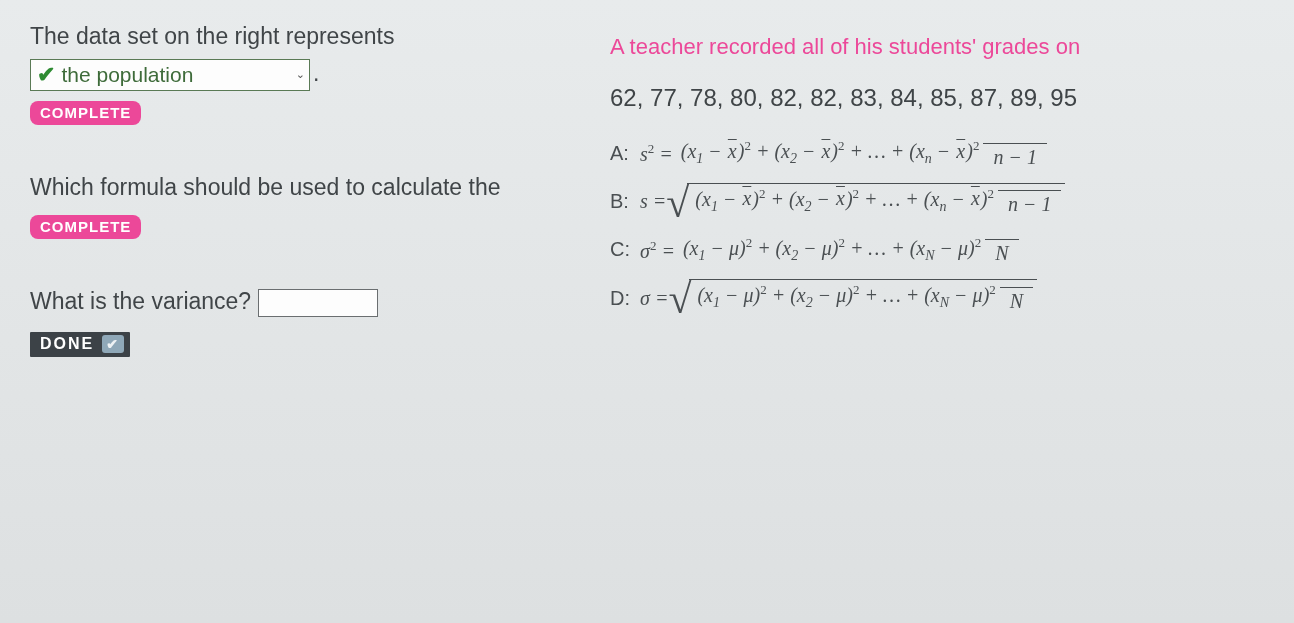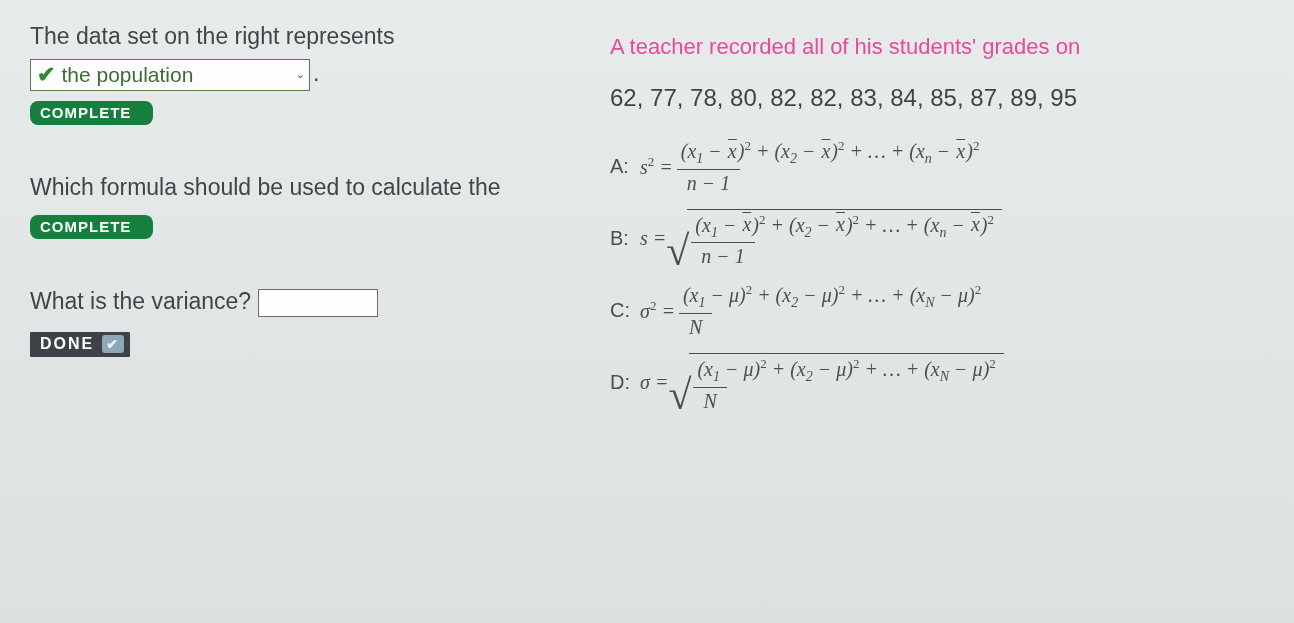--- a/index.html
+++ b/index.html
@@ -57,25 +57,25 @@
     flex: 1;
   }
   .dropdown .dd-arrow {
     color: #555;
     font-size: 11px;
     margin-left: 8px;
   }
   .period { font-size: 23px; margin-left: 3px; color:#404548;}
   .complete-badge {
     display: inline-block;
-    background: #15803d;
+    background: #ec4899;
     color: #fff;
     font-size: 15px;
     font-weight: bold;
-    padding: 3px 22px 4px 10px;
+    padding: 3px 10px 4px 10px;
     border-radius: 8px;
     letter-spacing: 1px;
     margin-top: 6px;
     margin-bottom: 24px;
   }
   .answer-box {
     display: inline-block;
     border: 1px solid #5a7a55;
     background: #fdfdfd;
     height: 28px;
@@ -140,22 +140,22 @@
   .formula-row .lbl {
     font-style: normal;
     font-family: Arial, sans-serif;
     margin-right: 8px;
     color: #4a4f52;
     font-size: 20px;
     min-width: 22px;
   }
   .frac {
     display: inline-flex;
-    flex-direction: column;
-    align-items: flex-start;
+    flex-direction: row;
+    align-items: flex-end;
     vertical-align: middle;
     margin: 0 4px;
   }
   .frac .num { padding: 0 4px 2px 4px; }
   .frac .den { border-top: 1.4px solid #4a4f52; padding: 2px 10px 0 10px; }
   .sqrt-wrap {
     display: inline-flex;
     align-items: stretch;
   }
   .sqrt-sym {

